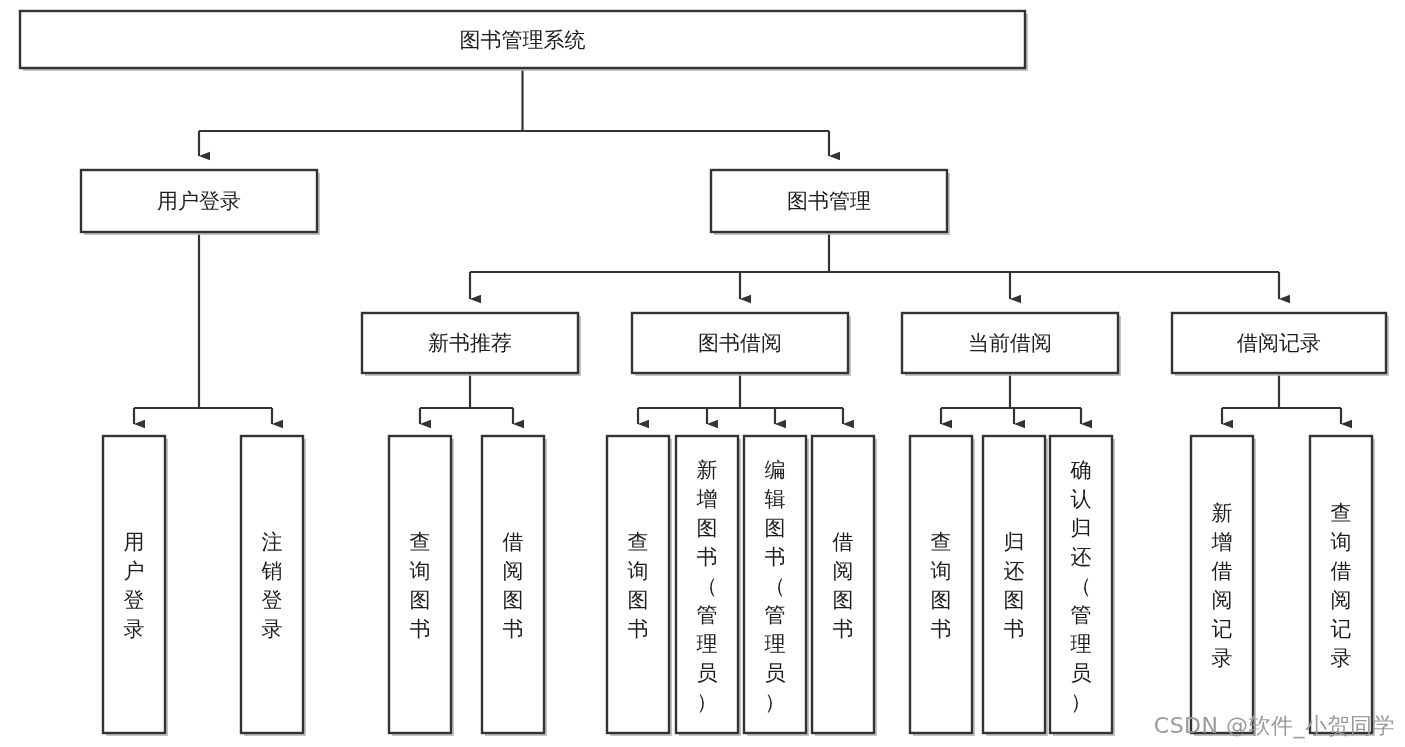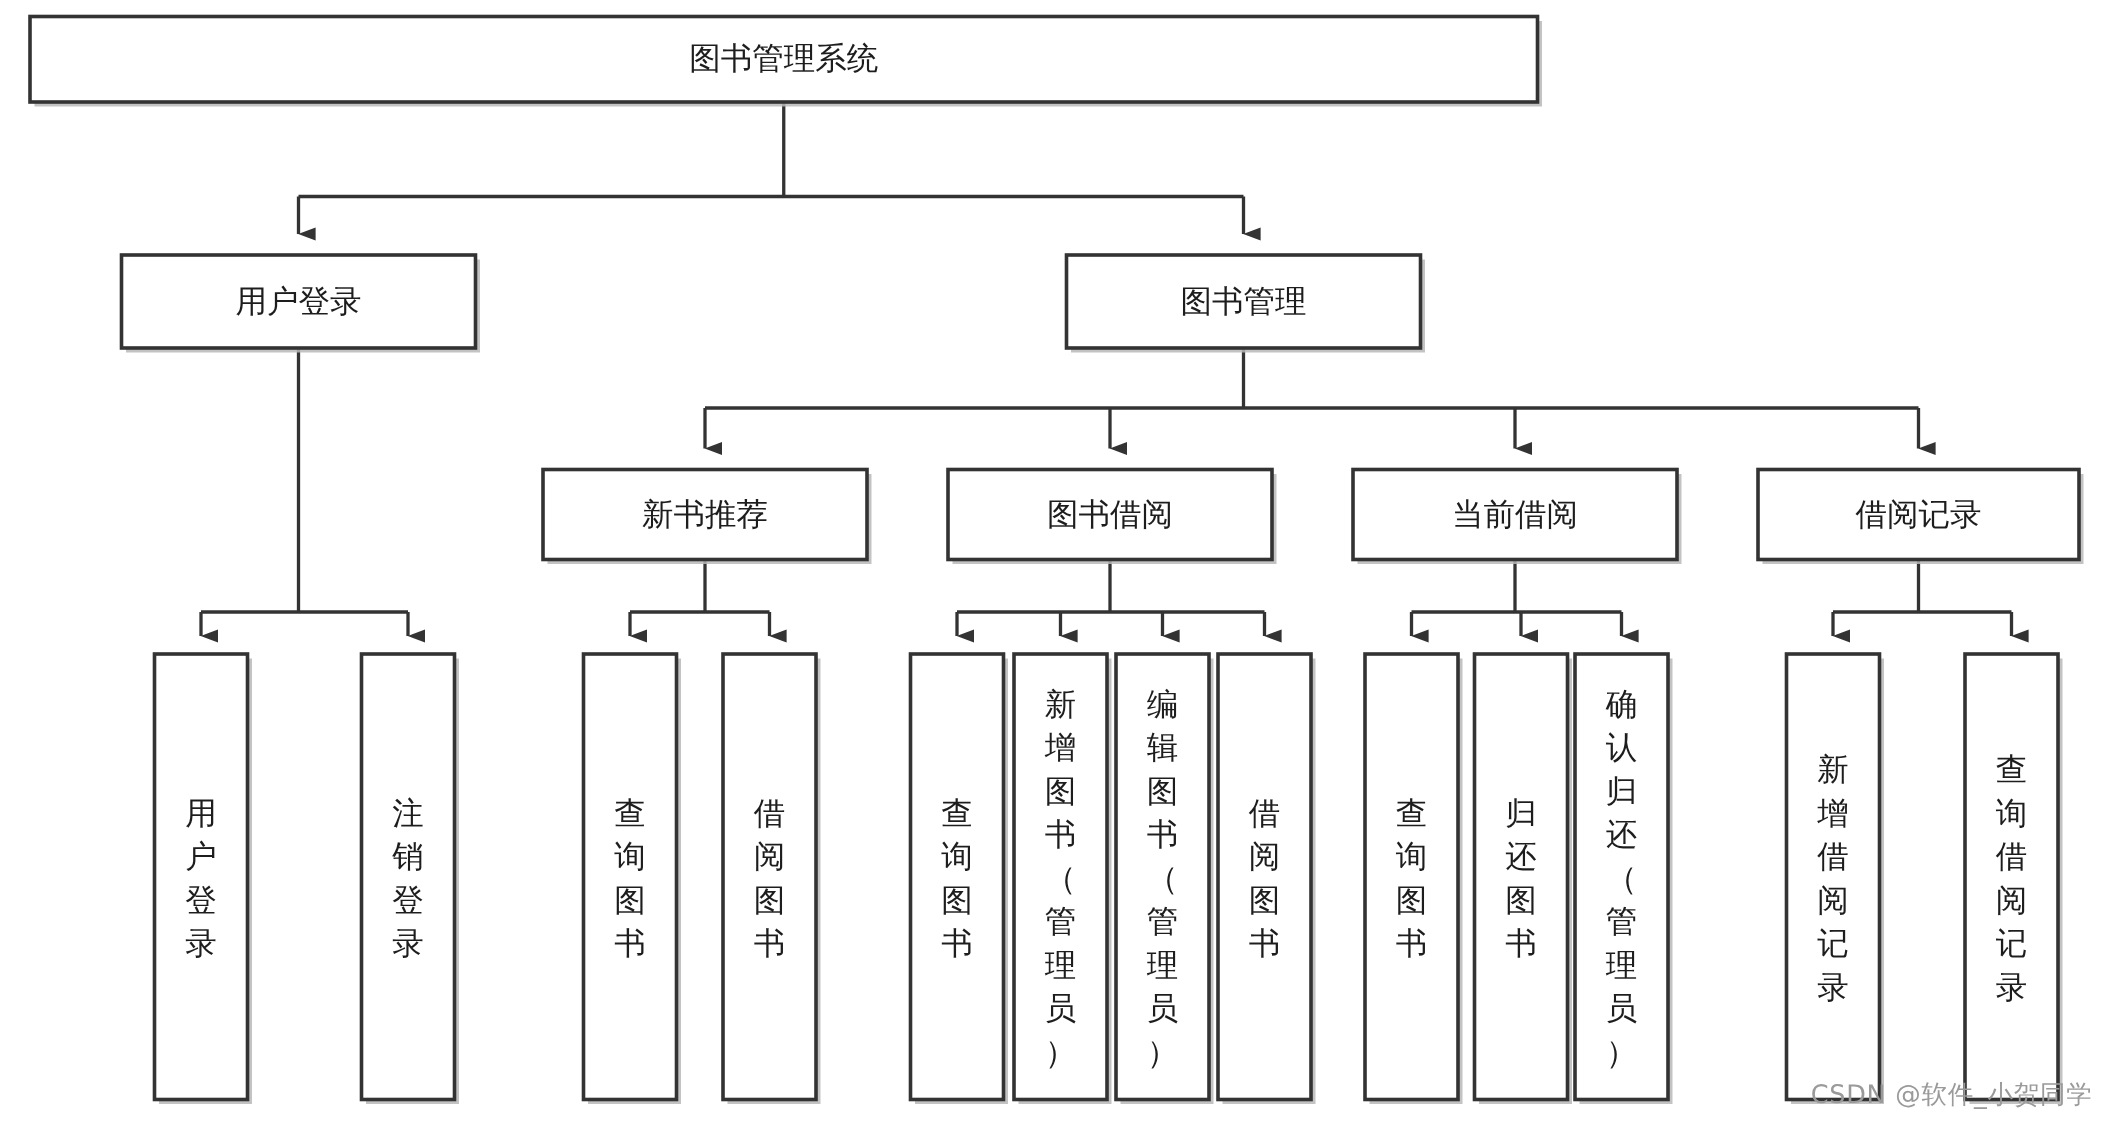--- a/index.html
+++ b/index.html
@@ -54,21 +54,21 @@
     font-family: "DejaVu Sans", "Liberation Sans", sans-serif;
     font-size: 21px;
     fill: #1d1d1d;
     text-anchor: middle;
   }
   .watermark {
     position: absolute;
     right: 10px;
     bottom: 6px;
     font-family: "DejaVu Sans", "Liberation Sans", sans-serif;
-    font-size: 17px;
+    font-size: 22px;
     color: #9a9a9a;
     letter-spacing: 0.5px;
     white-space: nowrap;
     pointer-events: none;
     user-select: none;
   }
 </style>
 </head>
 <body>
 

